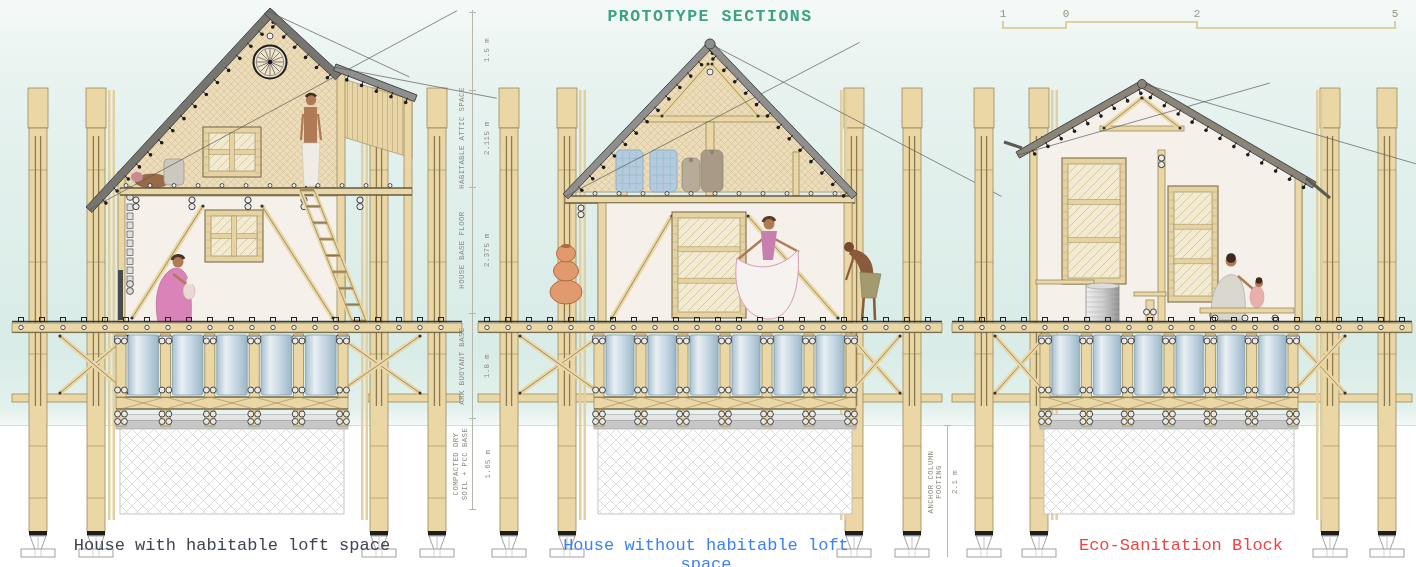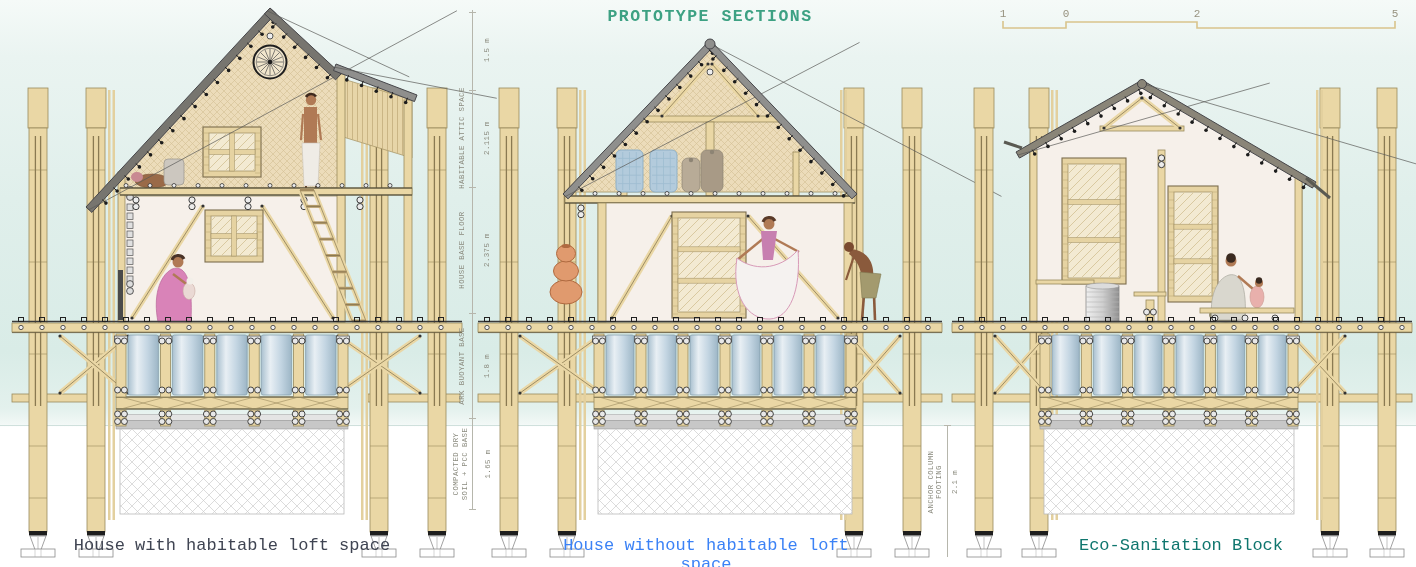--- a/index.html
+++ b/index.html
@@ -1402,14 +1402,14 @@
   <span class="vlab" style="left: 487px; top: 366px; color: rgb(139, 139, 127);">1.8 m</span>
   <span class="vlab" style="left: 456px; top: 464px; color: rgb(139, 139, 127);">COMPACTED DRY</span>
   <span class="vlab" style="left: 465px; top: 464px; color: rgb(139, 139, 127);">SOIL + PCC BASE</span>
   <span class="vlab" style="left: 488px; top: 464px; color: rgb(139, 139, 127);">1.65 m</span>
   <span class="vlab" style="left: 931px; top: 482px; color: rgb(139, 139, 127);">ANCHOR COLUMN</span>
   <span class="vlab" style="left: 939px; top: 482px; color: rgb(139, 139, 127);">FOOTING</span>
   <span class="vlab" style="left: 955px; top: 482px; color: rgb(139, 139, 127);">2.1 m</span>
 
   <div class="caption" style="left: 72px; color: rgb(63, 68, 82);">House with habitable loft space</div>
   <div class="caption" style="left: 546px; color: #3b82f6;">House without habitable loft space</div>
-  <div class="caption" style="left: 1021px; color: #0f766e;">Eco-Sanitation Block</div>
+  <div class="caption" style="left: 1021px; color: #ef4444;">Eco-Sanitation Block</div>
 </div>
 
 </body></html>

